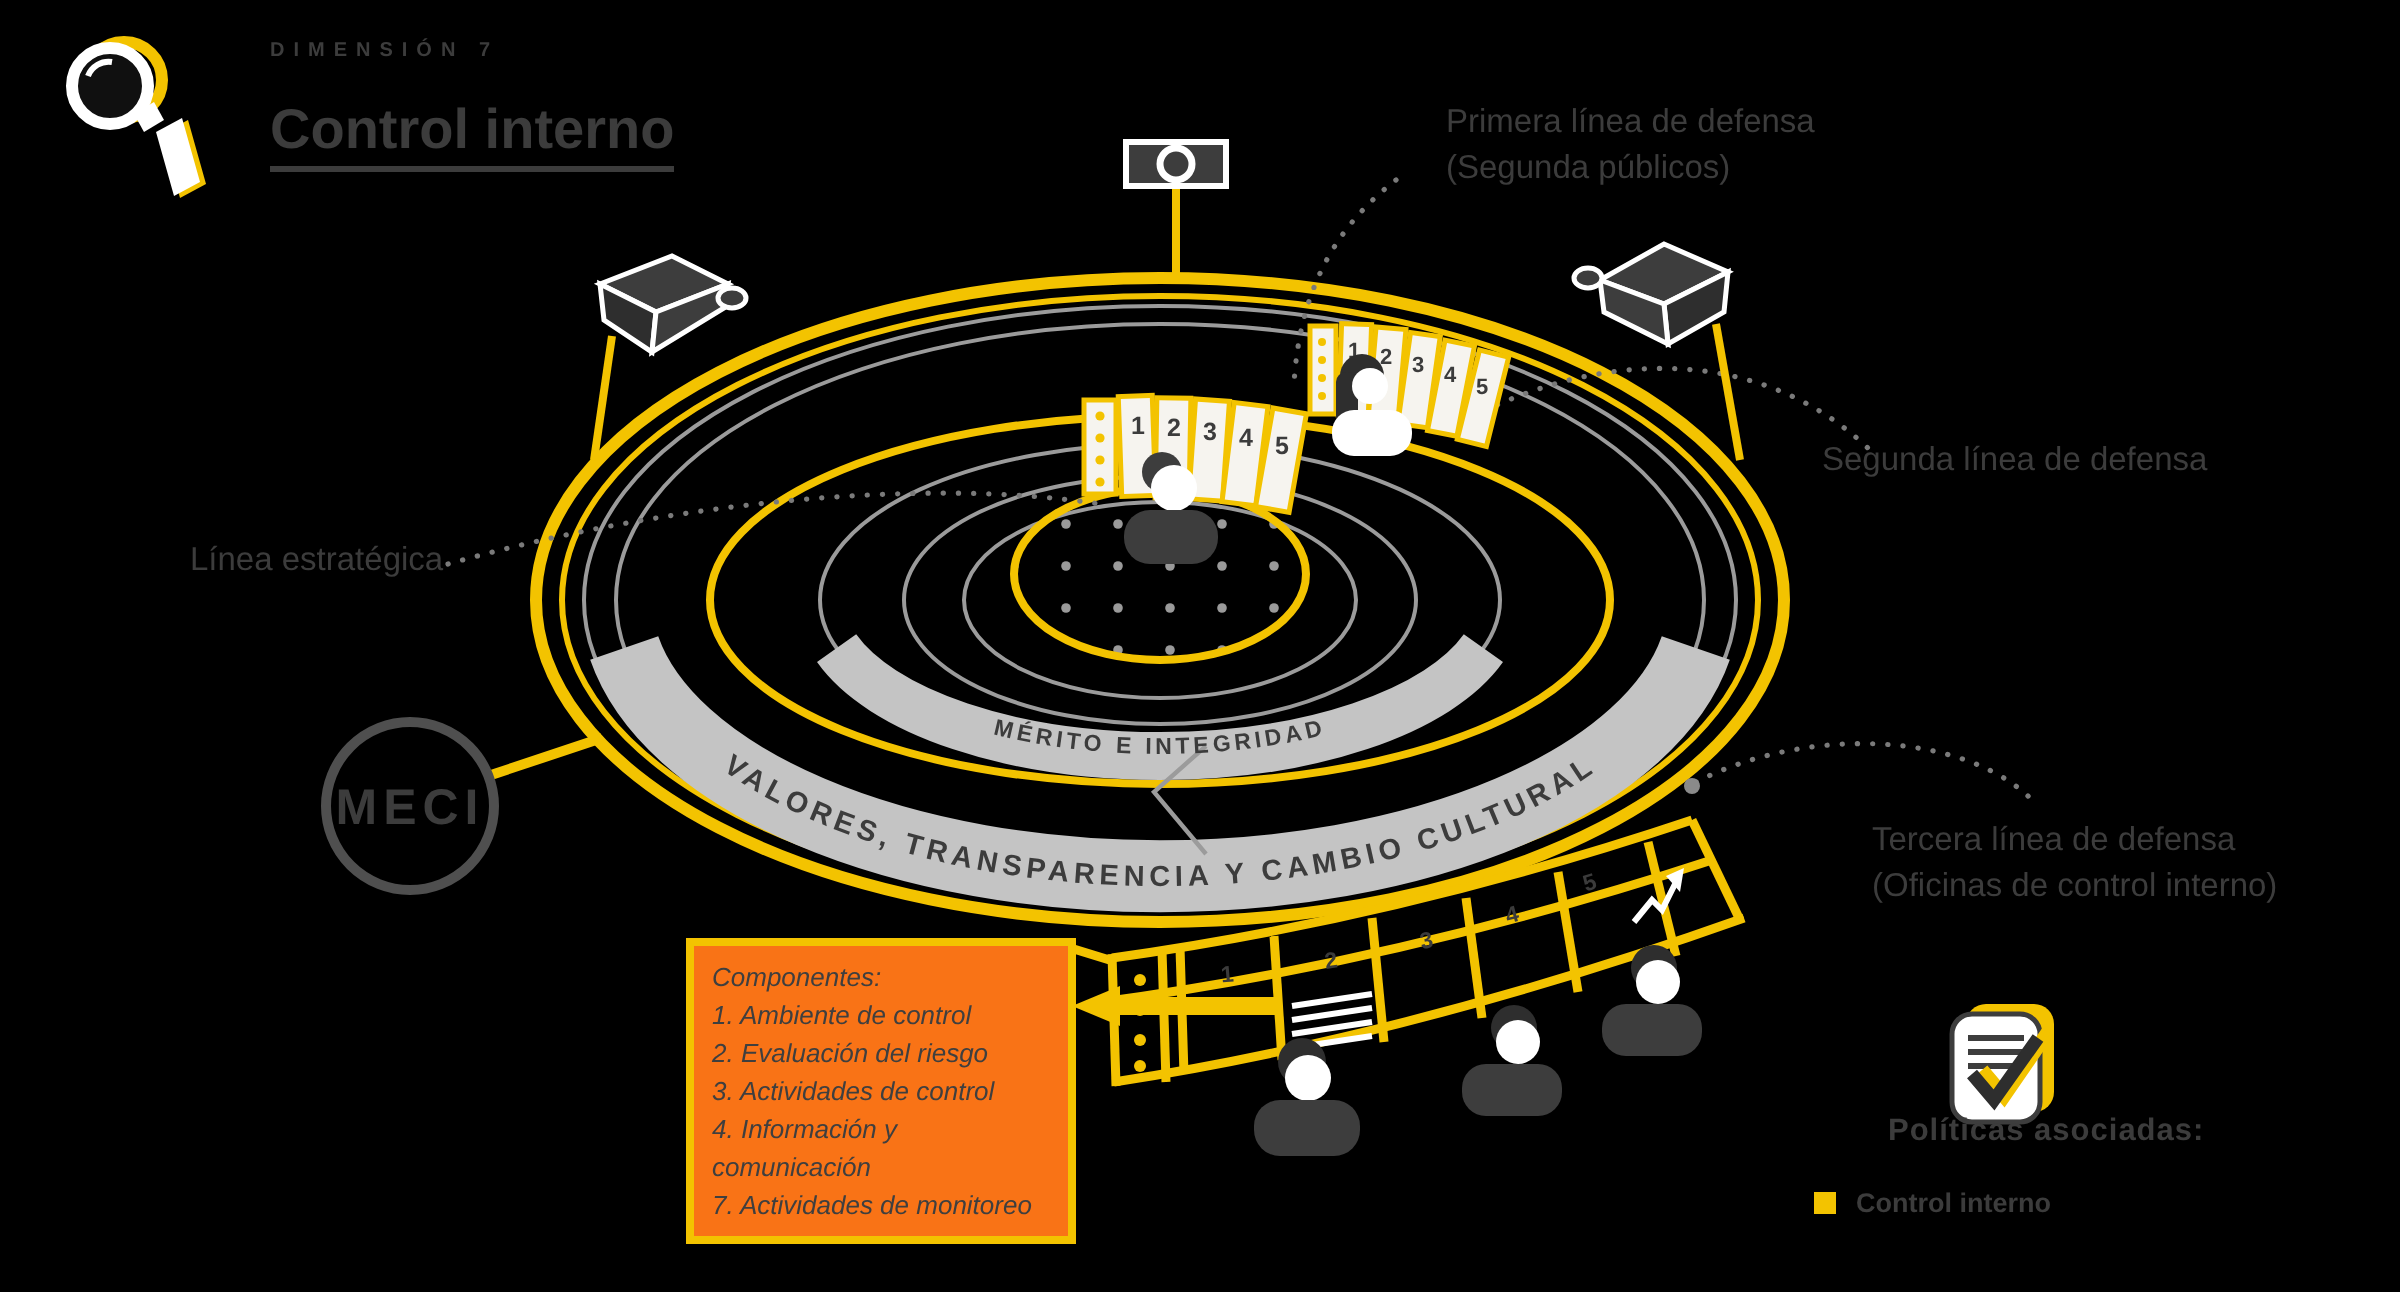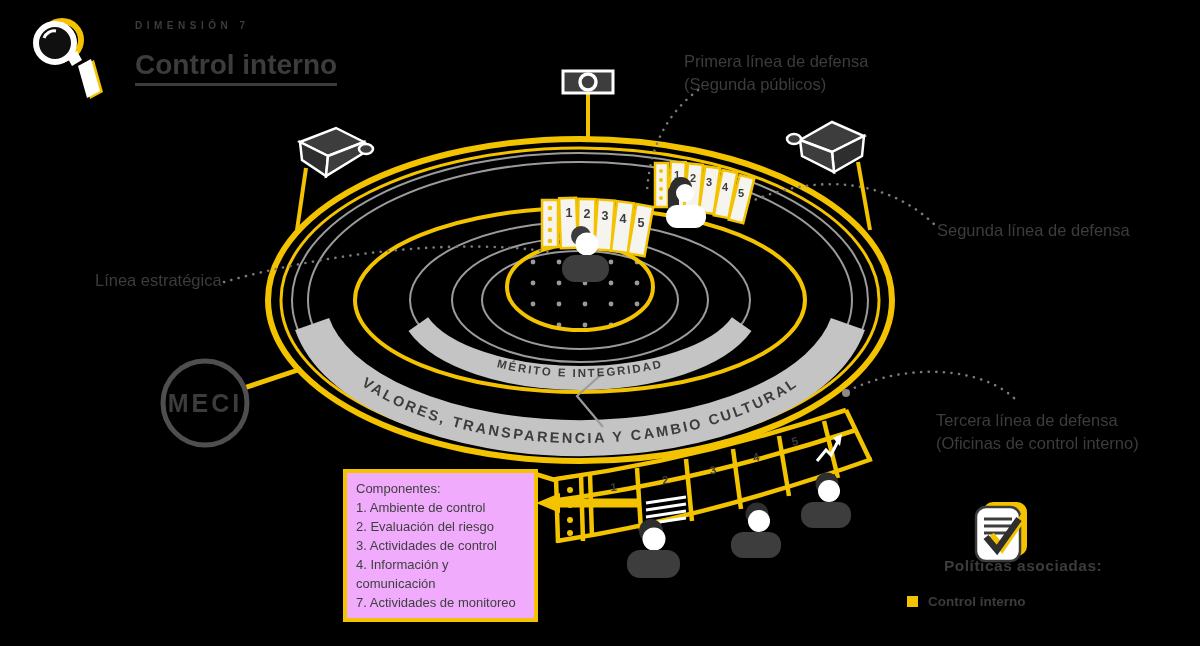--- a/index.html
+++ b/index.html
@@ -5,26 +5,26 @@
   html,body{margin:0;padding:0;background:#000;}
   #stage{position:relative;width:1200px;height:646px;background:#000;overflow:hidden;
          font-family:"Liberation Sans",sans-serif;}
   #diagram-svg{position:absolute;left:0;top:0;}
   svg text{font-family:"Liberation Sans",sans-serif;}
   .abs{position:absolute;color:#3C3C3C;}
   .lbl{font-size:16.5px;line-height:23px;color:#3C3C3C;}
   #dimension-label{left:135px;top:20px;font-size:10px;font-weight:bold;letter-spacing:4.5px;}
   #page-title{left:135px;top:49px;font-size:28px;font-weight:bold;border-bottom:3px solid #3C3C3C;
               padding-bottom:2px;display:inline-block;}
-  #label-primera{left:684px;top:50px;}
-  #label-segunda{left:937px;top:219px;}
+  #label-primera{left:723px;top:50px;}
+  #label-segunda{left:911px;top:219px;}
   #label-linea-estrategica{left:95px;top:269px;}
   #label-tercera{left:936px;top:409px;}
-  #components-box{left:343px;top:469px;width:169px;background:#f0abfc;border:4px solid #F3C300;
-                  padding:6px 9px;color:#3F3F3F;font-size:13px;line-height:19px;}
+  #components-box{left:343px;top:469px;width:169px;background:#f97316;border:4px solid #F3C300;
+                  padding:6px 9px;color:#3F3F3F;font-size:13px;line-height:19px;font-style:italic;}
   #policies-title{left:928px;top:557px;font-size:15.5px;font-weight:bold;letter-spacing:.5px;margin-left:16px;}
   #policy-item{left:907px;top:594px;font-size:13.5px;font-weight:bold;display:flex;align-items:center;}
   #policy-bullet{width:11px;height:11px;background:#F3C300;display:inline-block;margin-right:10px;}
 </style>
 </head>
 <body>
 
 <div id="stage">
 
   <svg id="diagram-svg" width="1200" height="646" viewBox="0 0 1200 646">

